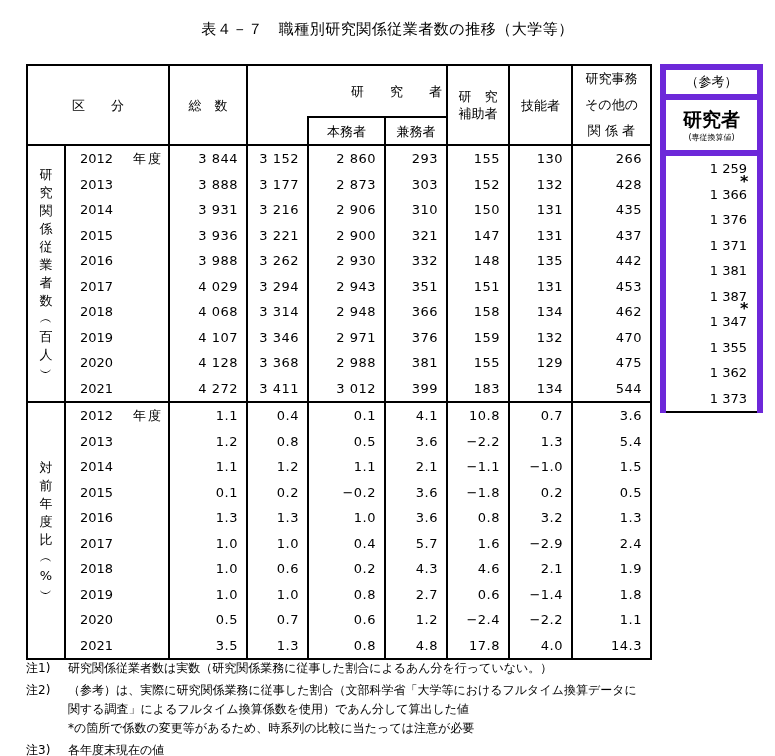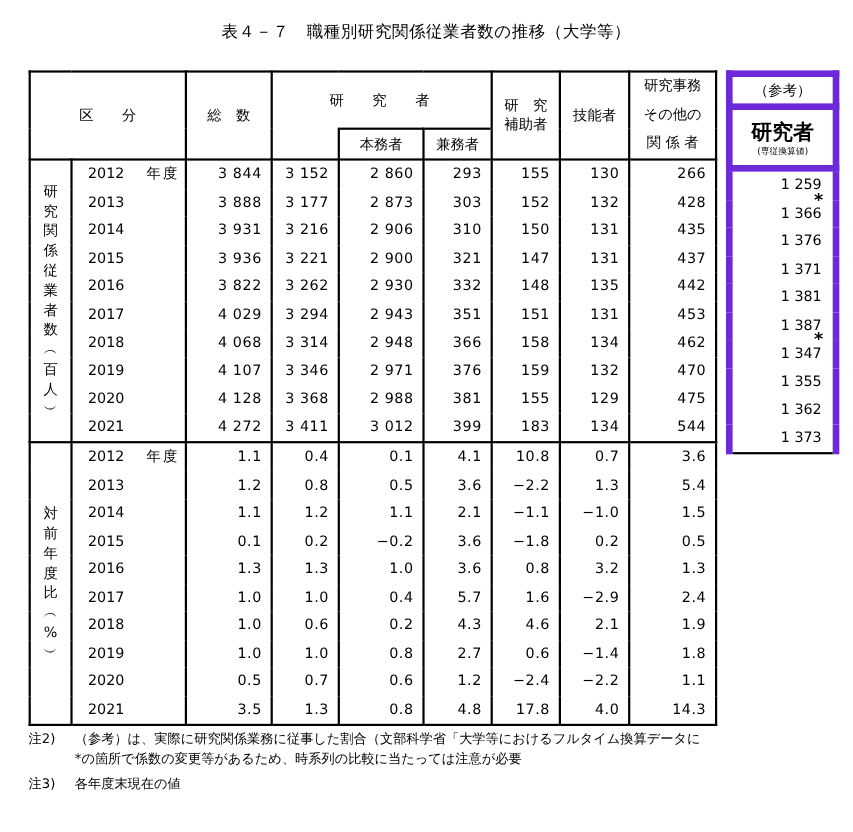--- a/index.html
+++ b/index.html
@@ -39,21 +39,21 @@
       <col style="width:77px">
       <col style="width:62px">
       <col style="width:62px">
       <col style="width:63px">
       <col style="width:79px">
   </colgroup>
   <tbody>
       <tr class="hdr">
     <td colspan="2" rowspan="2" style="height:76px">区　　分</td>
     <td rowspan="2">総　数</td>
-    <td colspan="3" style="height:50px;border-bottom:none;text-align:center;padding-right:4px">研　　究　　者</td>
+    <td colspan="3" style="height:50px;border-bottom:none;text-align:right;padding-right:4px">研　　究　　者</td>
     <td rowspan="2">
           <span style="display:block">研　究</span>
           <span style="display:block">補助者</span>
         </td>
     <td rowspan="2">技能者</td>
     <td rowspan="2" style="line-height:26px">
           <span style="display:block">研究事務</span>
           <span style="display:block">その他の</span>
           <span style="display:block">関 係 者</span>
         </td>
@@ -114,21 +114,21 @@
         <td class="num">3 936</td>
         <td class="num">3 221</td>
         <td class="num">2 900</td>
         <td class="num">321</td>
         <td class="num">147</td>
         <td class="num">131</td>
         <td class="num">437</td>
       </tr>
       <tr>
         <td class="yr"><span>2016</span></td>
-        <td class="num">3 822</td>
+        <td class="num">3 988</td>
         <td class="num">3 262</td>
         <td class="num">2 930</td>
         <td class="num">332</td>
         <td class="num">148</td>
         <td class="num">135</td>
         <td class="num">442</td>
       </tr>
       <tr>
         <td class="yr"><span>2017</span></td>
         <td class="num">4 029</td>
@@ -339,24 +339,31 @@
       </tr>
     </tbody>
 </table>
 
 <div id="stars">
     <div class="star" style="top: 171.5px;">*</div>
     <div class="star" style="top: 299px;">*</div>
   </div>
 
 <div class="notes" id="notes">
+    <div class="n">
+      <div class="lbl">注1)</div>
+      <div>
+        <div>研究関係従業者数は実数（研究関係業務に従事した割合によるあん分を行っていない。）</div>
+      </div>
+    </div>
     <div class="n" style="margin-top: 3px;">
       <div class="lbl">注2)</div>
       <div>
         <div>（参考）は、実際に研究関係業務に従事した割合（文部科学省「大学等におけるフルタイム換算データに</div>
+        <div>関する調査」によるフルタイム換算係数を使用）であん分して算出した値</div>
         <div>*の箇所で係数の変更等があるため、時系列の比較に当たっては注意が必要</div>
       </div>
     </div>
     <div class="n" style="margin-top: 3px;">
       <div class="lbl">注3)</div>
       <div>
         <div>各年度末現在の値</div>
       </div>
     </div>
   </div>

